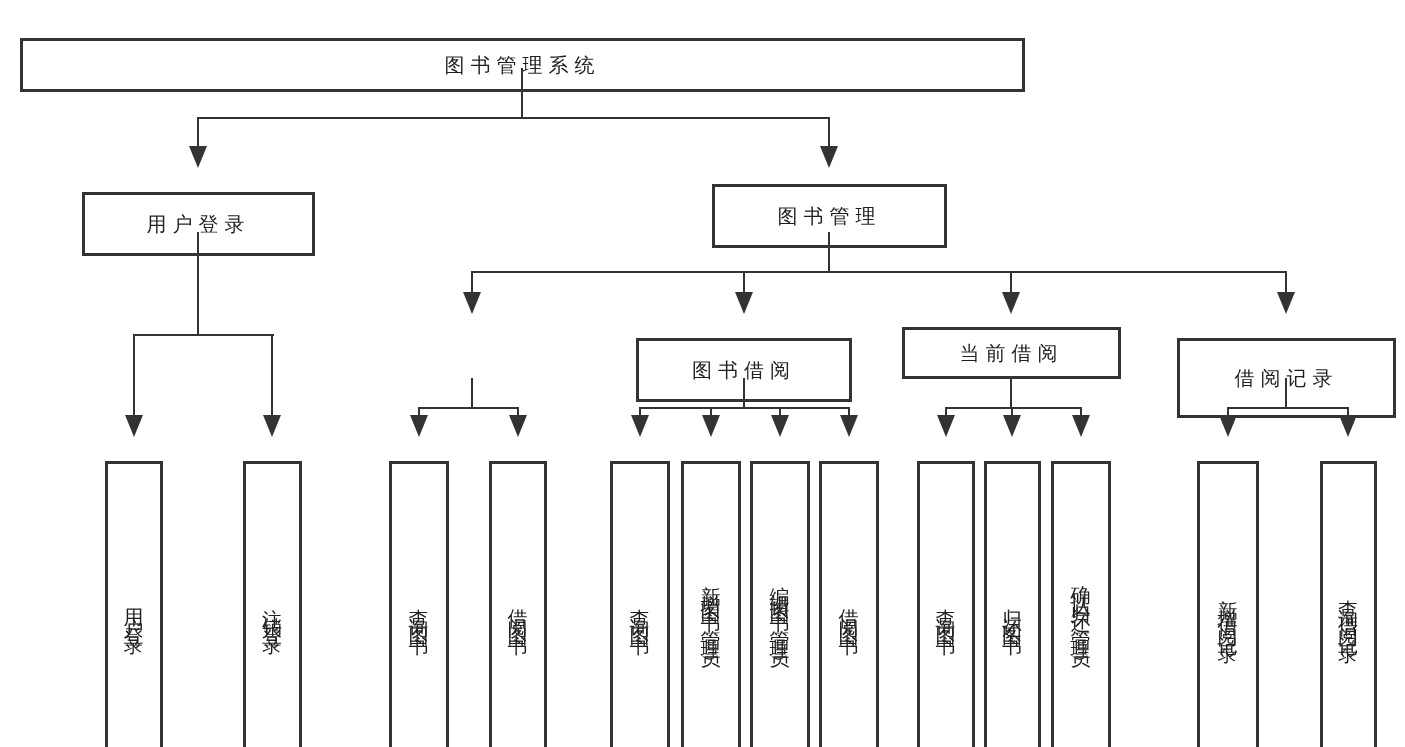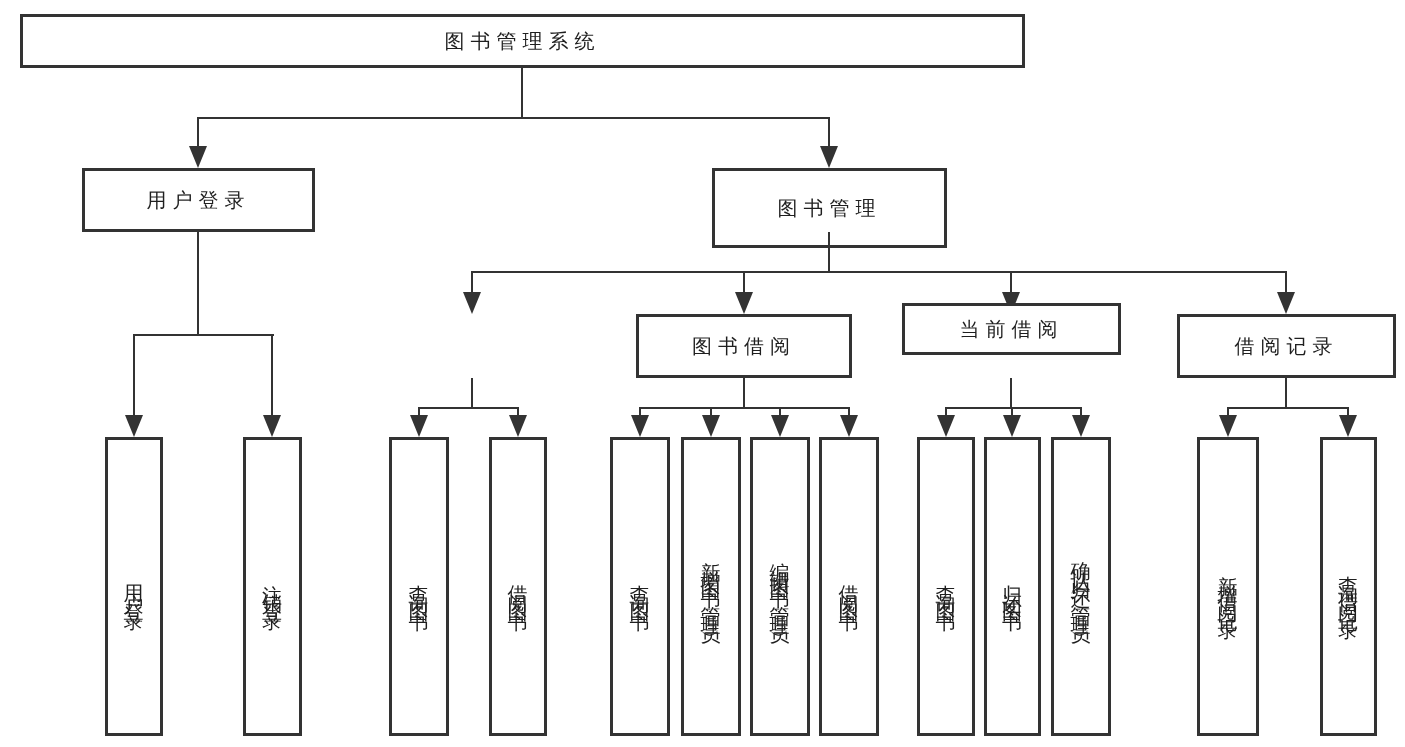--- a/index.html
+++ b/index.html
@@ -11,21 +11,21 @@
   html,body{margin:0;padding:0;background:#fff;}
   .canvas{
     position:relative;width:1405px;height:747px;background:var(--background);
     font-family:"Liberation Sans","DejaVu Sans",sans-serif;
     color:var(--text);overflow:hidden;
   }
   .box{
     position:absolute;box-sizing:border-box;background:#fff;
     border:3px solid var(--line);
     display:flex;align-items:center;justify-content:center;
-    font-size:20px;letter-spacing:6px;white-space:nowrap;
+    font-size:20px;letter-spacing:6px;white-space:nowrap;margin-top:24px;
   }
   .vtext{
     writing-mode:vertical-rl;text-orientation:mixed;
     font-size:20px;letter-spacing:9px;line-height:1;
   }
   .hline{position:absolute;height:2px;background:var(--line);}
   .vline{position:absolute;width:2px;background:var(--line);}
   .arrow{
     position:absolute;width:0;height:0;
     border-left:9px solid transparent;border-right:9px solid transparent;
@@ -48,21 +48,21 @@
   <div class="vline" style="left:521px;top:68px;height:50px"></div>
   <div class="hline" style="left:197px;top:117px;width:633px"></div>
   <div class="vline" style="left:197px;top:117px;height:33px"></div>
   <div class="vline" style="left:828px;top:117px;height:33px"></div>
   <div class="arrow" style="left:189px;top:146px"></div>
   <div class="arrow" style="left:820px;top:146px"></div>
 
   <div class="box" style="left:82px;top:168px;width:233px;height:64px">
     <span>用户登录</span>
   </div>
-  <div class="box" style="left:712px;top:168px;width:235px;height:80px">
+  <div class="box" style="left:712px;top:160px;width:235px;height:64px">
     <span>图书管理</span>
   </div>
 
   <div class="vline" style="left:197px;top:232px;height:104px"></div>
   <div class="hline" style="left:133px;top:334px;width:141px"></div>
   <div class="vline" style="left:133px;top:334px;height:84px"></div>
   <div class="vline" style="left:271px;top:334px;height:84px"></div>
   <div class="arrow" style="left:125px;top:415px"></div>
   <div class="arrow" style="left:263px;top:415px"></div>
 
@@ -76,21 +76,21 @@
   <div class="arrow" style="left:735px;top:292px"></div>
   <div class="arrow" style="left:1002px;top:292px"></div>
   <div class="arrow" style="left:1277px;top:292px"></div>
 
   <div class="box" style="left:636px;top:314px;width:216px;height:64px">
     <span>图书借阅</span>
   </div>
   <div class="box" style="left:902px;top:303px;width:219px;height:52px">
     <span>当前借阅</span>
   </div>
-  <div class="box" style="left:1177px;top:314px;width:219px;height:64px">
+  <div class="box" style="left:1177px;top:314px;width:219px;height:80px">
     <span>借阅记录</span>
   </div>
 
   <div class="vline" style="left:471px;top:378px;height:30px"></div>
   <div class="hline" style="left:419px;top:407px;width:100px"></div>
   <div class="vline" style="left:418px;top:407px;height:10px"></div>
   <div class="vline" style="left:517px;top:407px;height:10px"></div>
   <div class="arrow" style="left:410px;top:415px"></div>
   <div class="arrow" style="left:509px;top:415px"></div>
 

